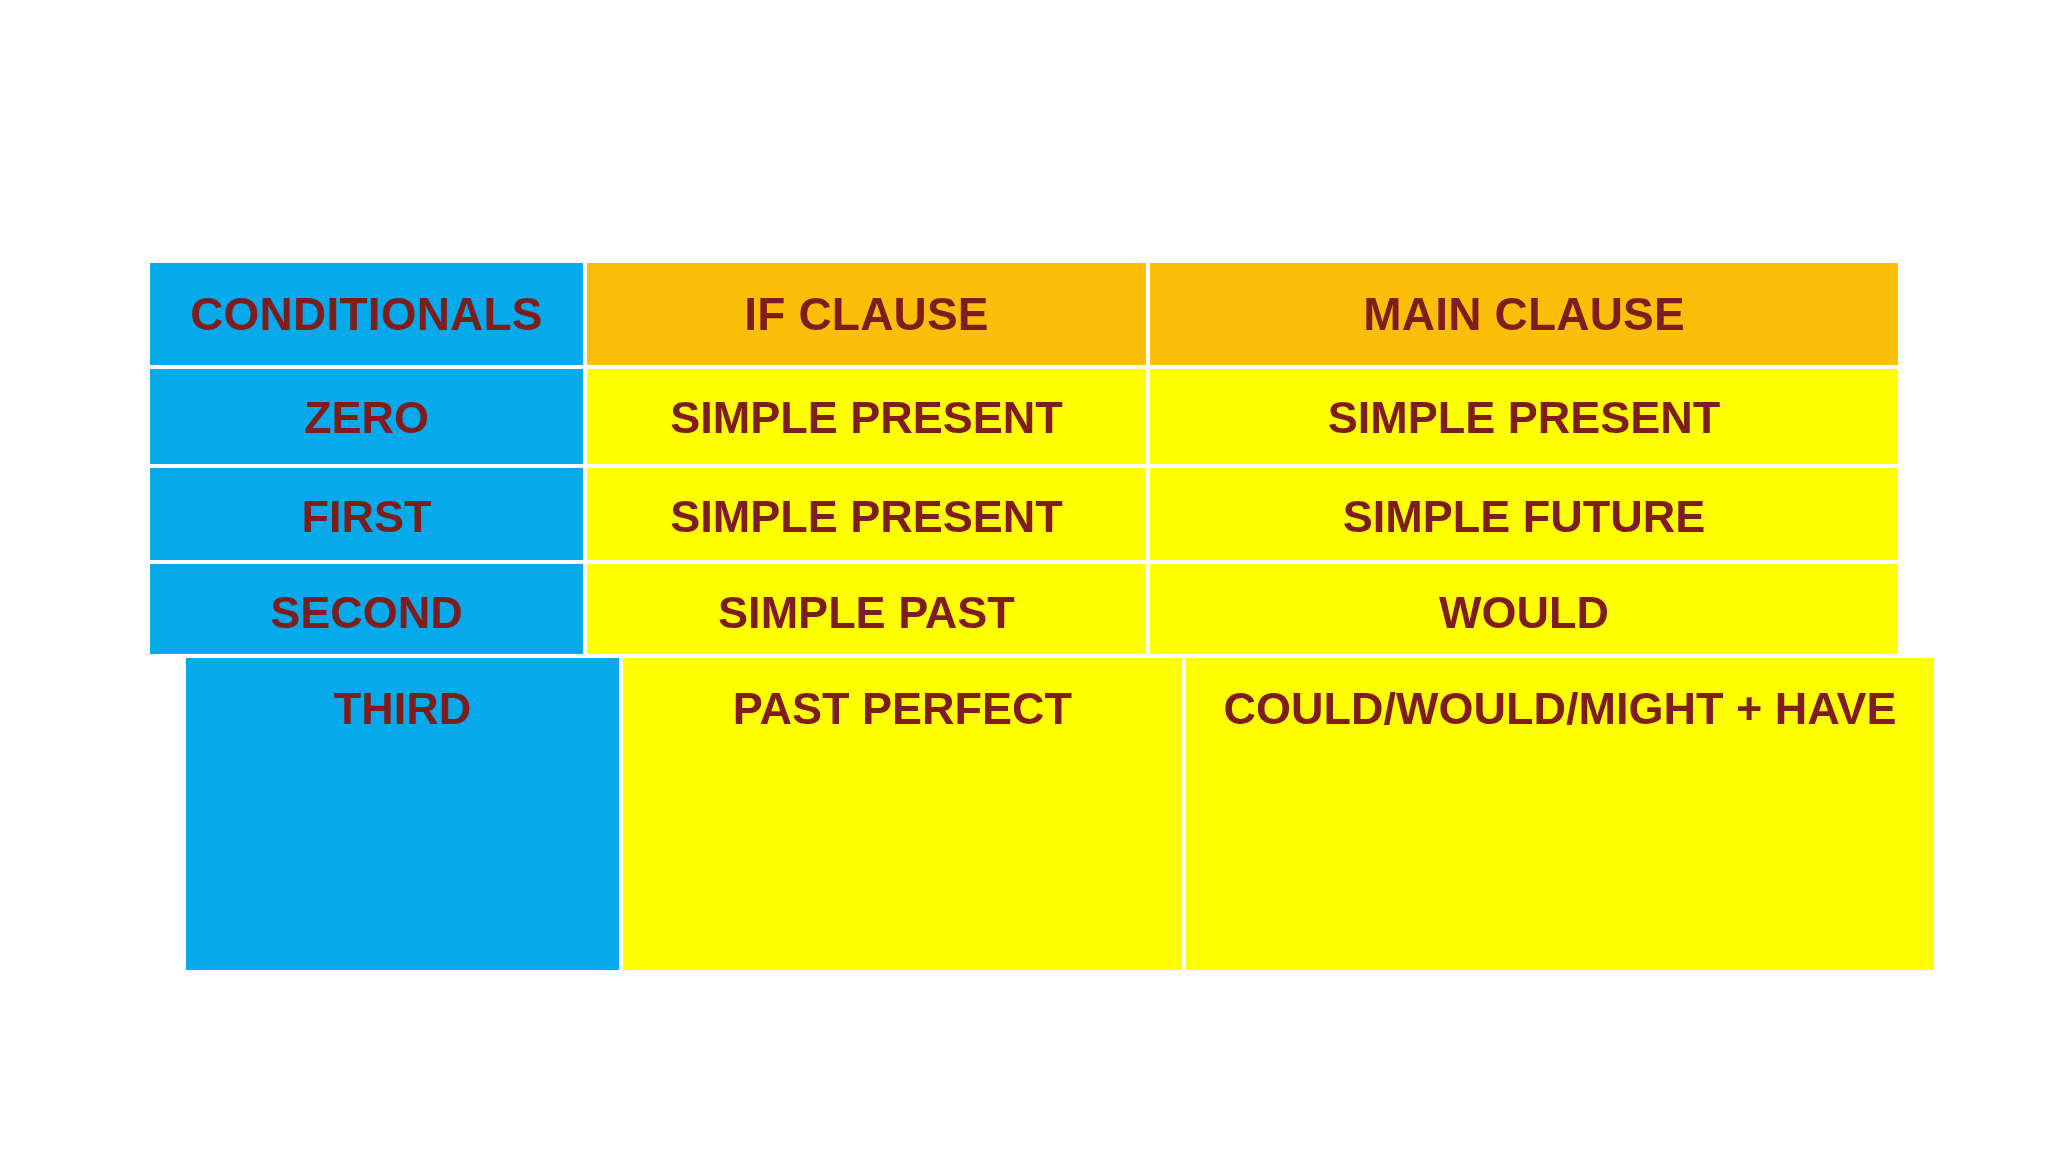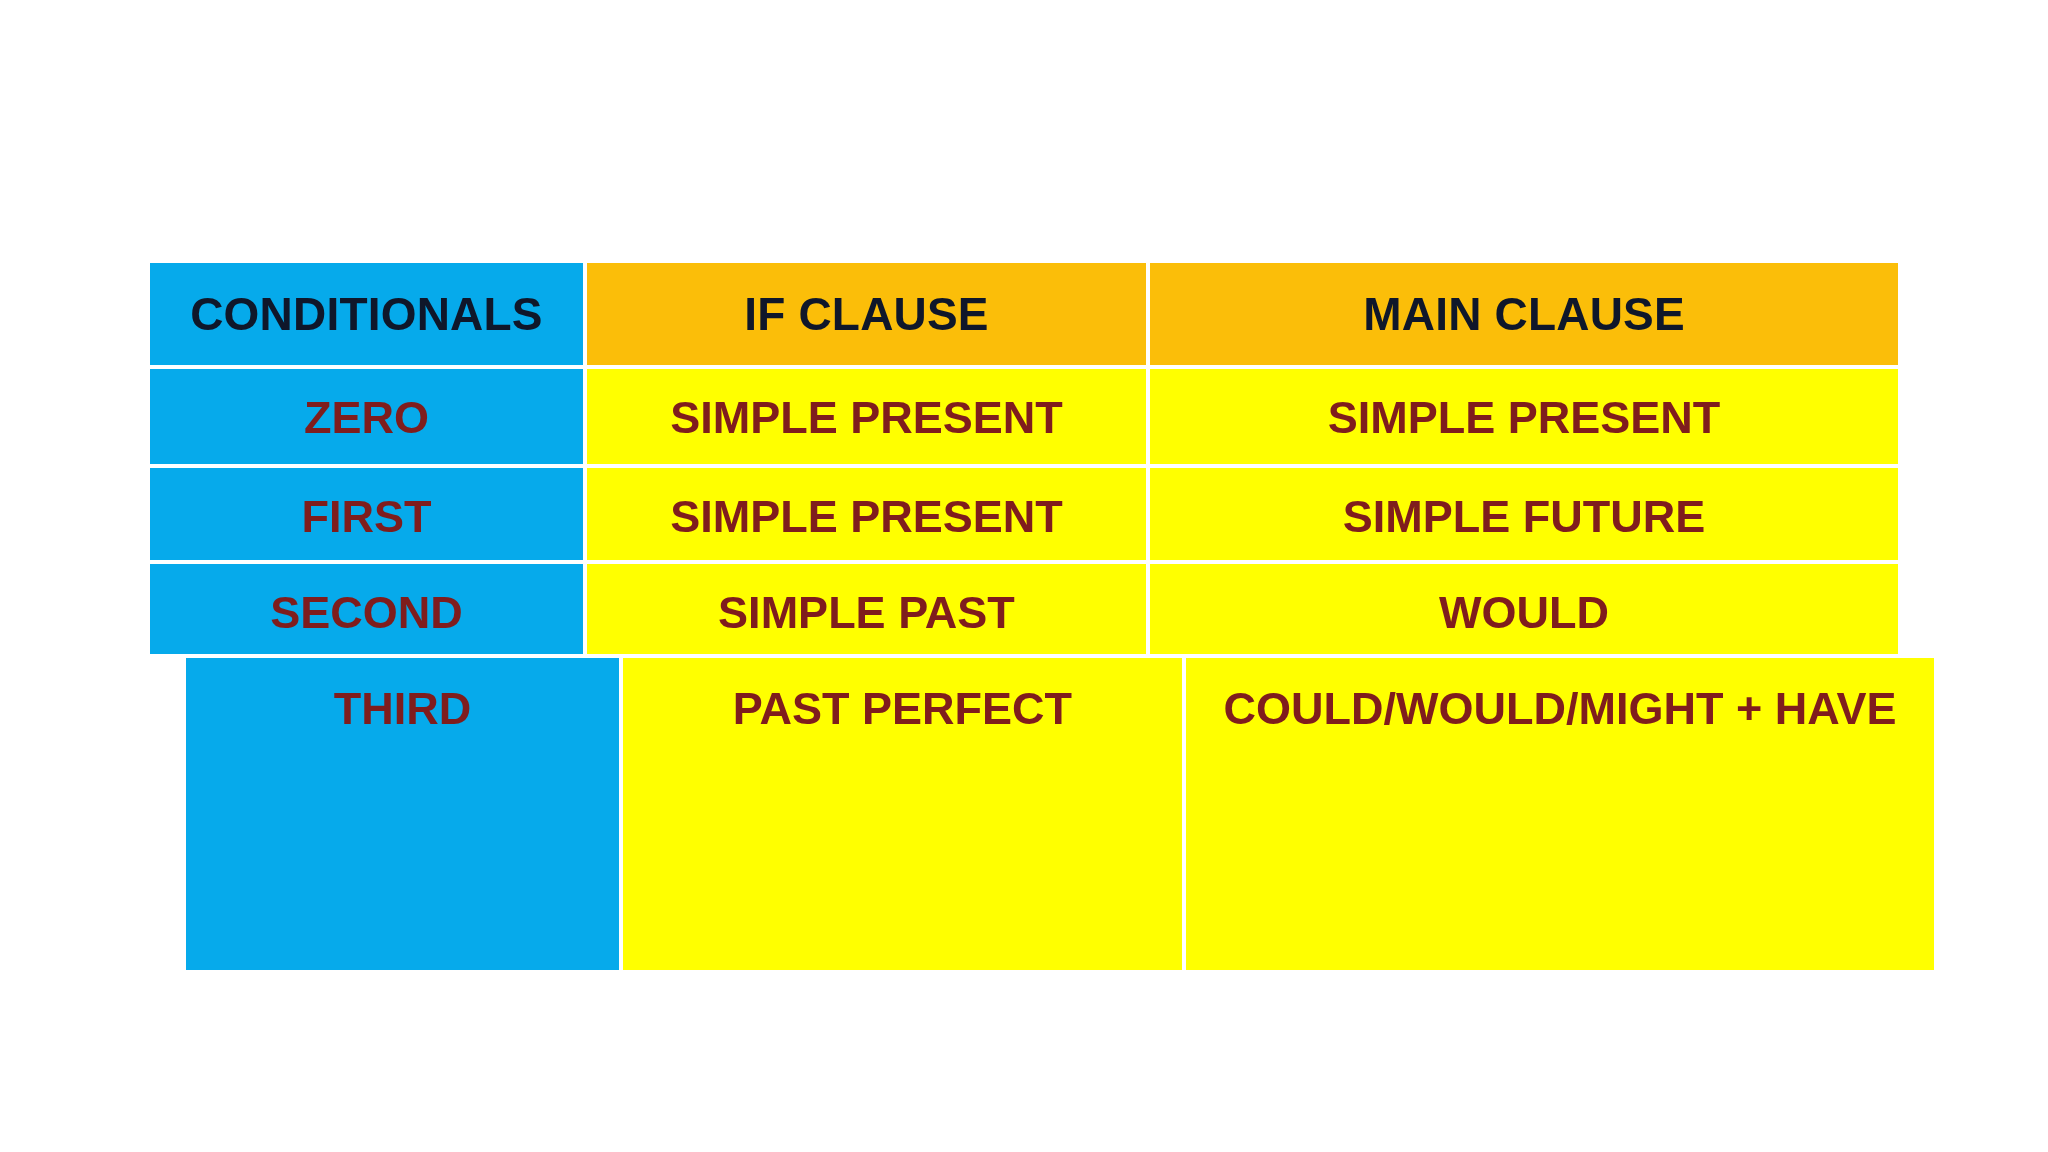--- a/index.html
+++ b/index.html
@@ -60,21 +60,21 @@
   .col-2 { width: 584px; margin-left: 4px; }
   .col-3 { width: 781px; margin-left: 4px; }
 
   
   .bg-blue   { background: #06aaeb; }
   .bg-orange { background: #fbbe09; }
   .bg-yellow { background: #ffff00; }
 
   
   .header-row .cell {
-    color: #0f172a;
+    color: #7f1d1d;
     font-size: 46px;
     font-weight: bold;
     letter-spacing: 0.2px;
     line-height: 102px;
     white-space: nowrap;
   }
 
   
   .trow:not(.header-row) .cell {
     color: #7f1d1d;

